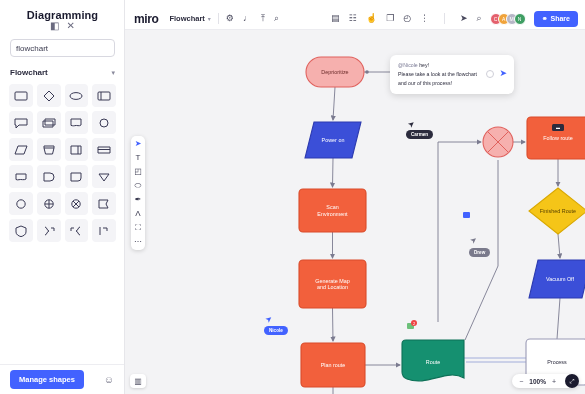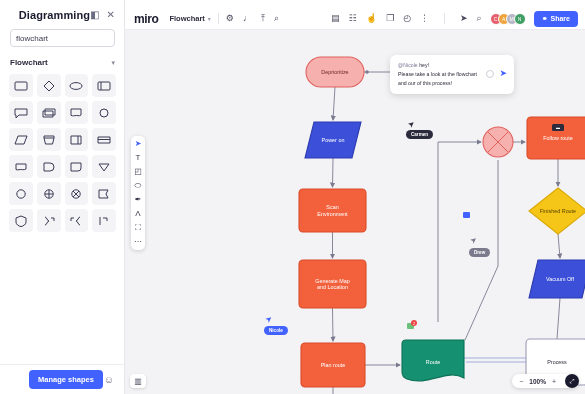--- a/index.html
+++ b/index.html
@@ -13,22 +13,23 @@
 
   
   #sidebar {
     width: 125px; height: 394px;
     background: #ffffff;
     border-right: 1px solid #e6e6ea;
     position: relative;
     flex: 0 0 125px;
   }
   .sb-header {
-    display: flex; align-items: center; justify-content: flex-end;
+    display: flex; align-items: center; justify-content: center;
     padding: 9px 9px 6px 10px;
+    flex-direction: column;
   }
   .sb-title { font-size: 11px; font-weight: 700; color: #1a1a2e; letter-spacing: .1px; }
   .sb-header-icons { display: flex; align-items: center; gap: 7px; }
   .sb-ic { color: #6b6b80; font-size: 10px; line-height: 1; cursor: pointer; }
 
   .sb-search {
     margin: 2px 9px 0 10px; height: 18px;
     border: 1px solid #d8d8e0; border-radius: 4px;
     display: flex; align-items: center; padding: 0 5px;
     background: #fff;
@@ -65,21 +66,20 @@
     position: absolute; bottom: 0; left: 0; right: 0;
     height: 30px; border-top: 1px solid #ededf1;
     display: flex; align-items: center; padding: 0 10px;
     background: #fff;
   }
   .manage-btn {
     background: #4262ff; color: #fff; border: 0;
     font-size: 7.5px; font-weight: 600; border-radius: 4px;
     padding: 5px 9px; cursor: pointer;
     font-family: "Liberation Sans", sans-serif;
-    margin-left: 19px;
   }
   .help-ic { margin-left: auto; color: #7a7a8c; font-size: 10px; cursor: pointer; }
 
   
   #right { flex: 1; position: relative; height: 394px; }
   #topbar {
     position: absolute; top: 8px; left: 0; right: 0; height: 22px;
     background: #fff; border-bottom: 1px solid #ececf0;
     display: flex; align-items: center; z-index: 30;
   }

